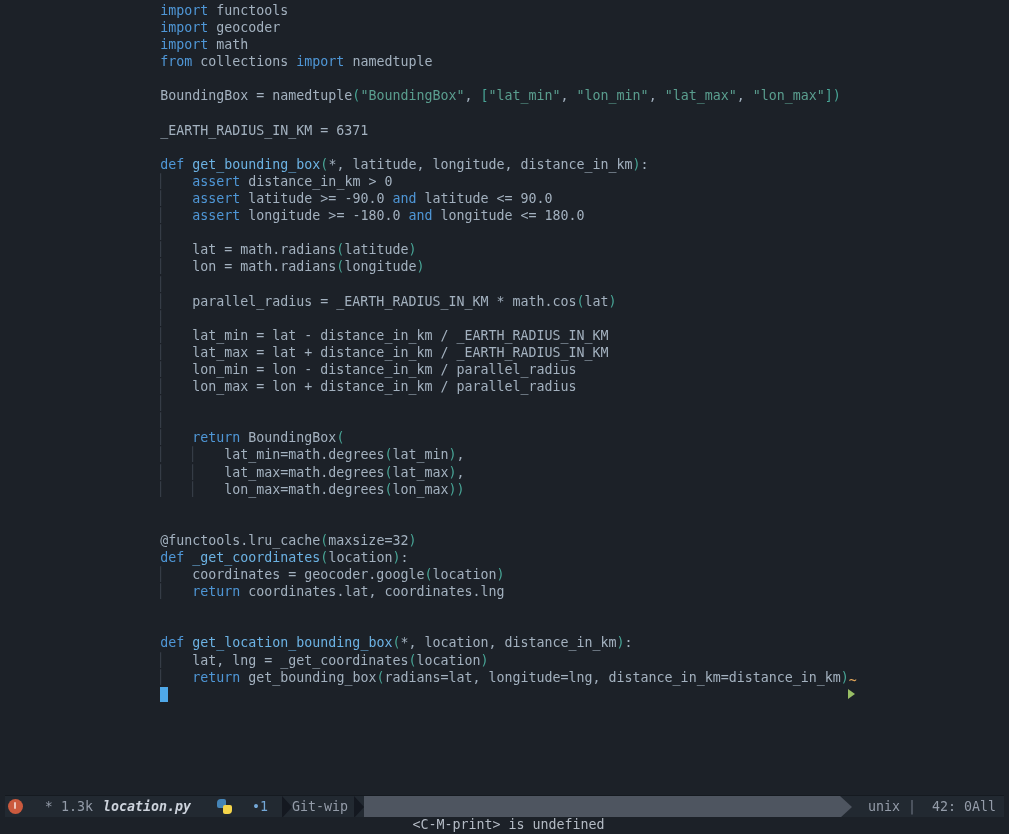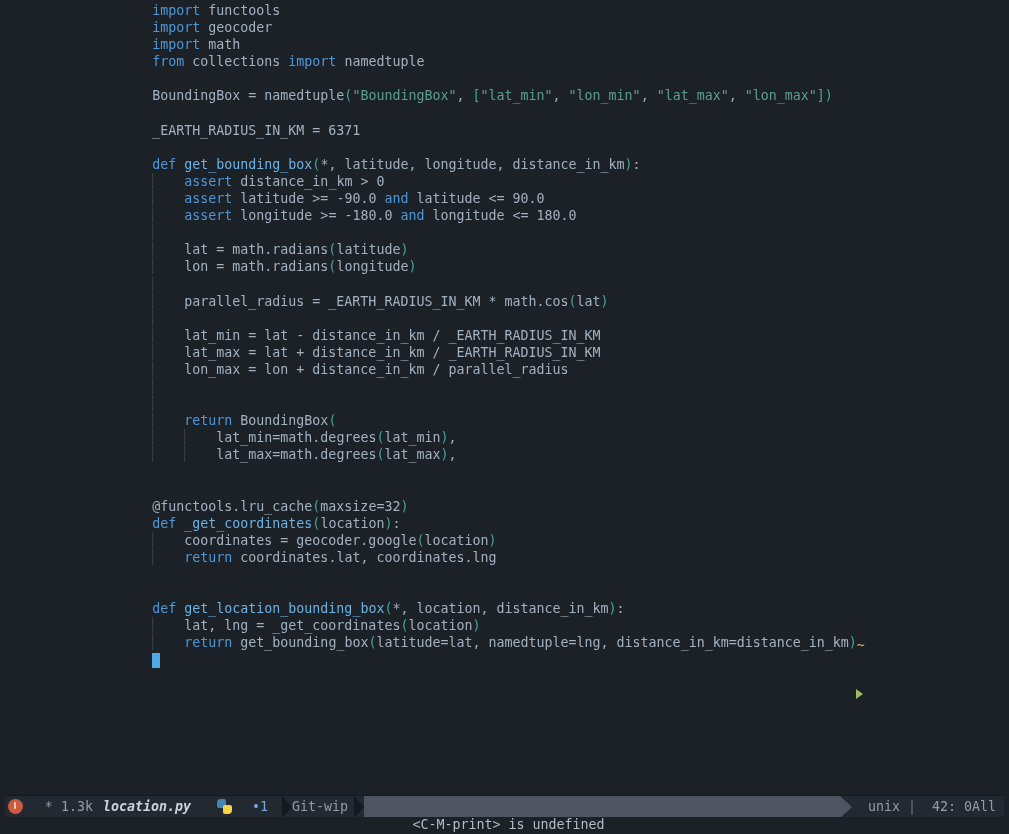--- a/index.html
+++ b/index.html
@@ -88,37 +88,39 @@
       <div class="line"><span class="g">▏</span><span class="t">   </span><span class="k">assert</span><span class="t"> latitude &gt;= -90.0 </span><span class="k">and</span><span class="t"> latitude &lt;= 90.0</span></div>
       <div class="line"><span class="g">▏</span><span class="t">   </span><span class="k">assert</span><span class="t"> longitude &gt;= -180.0 </span><span class="k">and</span><span class="t"> longitude &lt;= 180.0</span></div>
       <div class="line"><span class="g">▏</span></div>
       <div class="line"><span class="g">▏</span><span class="t">   lat = math.radians</span><span class="p">(</span><span class="t">latitude</span><span class="p">)</span></div>
       <div class="line"><span class="g">▏</span><span class="t">   lon = math.radians</span><span class="p">(</span><span class="t">longitude</span><span class="p">)</span></div>
       <div class="line"><span class="g">▏</span></div>
       <div class="line"><span class="g">▏</span><span class="t">   parallel_radius = _EARTH_RADIUS_IN_KM * math.cos</span><span class="p">(</span><span class="t">lat</span><span class="p">)</span></div>
       <div class="line"><span class="g">▏</span></div>
       <div class="line"><span class="g">▏</span><span class="t">   lat_min = lat - distance_in_km / _EARTH_RADIUS_IN_KM</span></div>
       <div class="line"><span class="g">▏</span><span class="t">   lat_max = lat + distance_in_km / _EARTH_RADIUS_IN_KM</span></div>
+      <div class="line"><span class="g">▏</span><span class="t">   lon_min = lon - distance_in_km / parallel_radius</span></div>
       <div class="line"><span class="g">▏</span><span class="t">   lon_max = lon + distance_in_km / parallel_radius</span></div>
       <div class="line"><span class="g">▏</span></div>
       <div class="line"><span class="g">▏</span></div>
       <div class="line"><span class="g">▏</span><span class="t">   </span><span class="k">return</span><span class="t"> BoundingBox</span><span class="p">(</span></div>
       <div class="line"><span class="g">▏</span><span class="t">   </span><span class="g">▏</span><span class="t">   lat_min=math.degrees</span><span class="p">(</span><span class="t">lat_min</span><span class="p">)</span><span class="t">,</span></div>
       <div class="line"><span class="g">▏</span><span class="t">   </span><span class="g">▏</span><span class="t">   lat_max=math.degrees</span><span class="p">(</span><span class="t">lat_max</span><span class="p">)</span><span class="t">,</span></div>
+      <div class="line"><span class="g">▏</span><span class="t">   </span><span class="g">▏</span><span class="t">   lon_max=math.degrees</span><span class="p">(</span><span class="t">lon_max</span><span class="p">))</span></div>
       <div class="line"></div>
       <div class="line"></div>
       <div class="line"><span class="t">@functools.lru_cache</span><span class="p">(</span><span class="t">maxsize=32</span><span class="p">)</span></div>
       <div class="line"><span class="k">def</span><span class="t"> </span><span class="f">_get_coordinates</span><span class="p">(</span><span class="t">location</span><span class="p">)</span><span class="t">:</span></div>
       <div class="line"><span class="g">▏</span><span class="t">   coordinates = geocoder.google</span><span class="p">(</span><span class="t">location</span><span class="p">)</span></div>
       <div class="line"><span class="g">▏</span><span class="t">   </span><span class="k">return</span><span class="t"> coordinates.lat, coordinates.lng</span></div>
       <div class="line"></div>
       <div class="line"></div>
       <div class="line"><span class="k">def</span><span class="t"> </span><span class="f">get_location_bounding_box</span><span class="p">(</span><span class="t">*, location, distance_in_km</span><span class="p">)</span><span class="t">:</span></div>
       <div class="line"><span class="g">▏</span><span class="t">   lat, lng = _get_coordinates</span><span class="p">(</span><span class="t">location</span><span class="p">)</span></div>
-      <div class="line"><span class="g">▏</span><span class="t">   </span><span class="k">return</span><span class="t"> get_bounding_box</span><span class="p">(</span><span class="t">latitude=lat, namedtuple=lng, distance_in_km=distance_in_km</span><span class="p">)</span><span class="w">~</span></div>
+      <div class="line"><span class="g">▏</span><span class="t">   </span><span class="k">return</span><span class="t"> get_bounding_box</span><span class="p">(</span><span class="t">radians=lat, longitude=lng, distance_in_km=distance_in_km</span><span class="p">)</span><span class="w">~</span></div>
       <div class="line"><span class="c"> </span></div>
     </div>
 
   <div class="modeline">
     <div class="indicator"></div>
     <span class="mod">*</span>
     <span class="size">1.3k</span>
     <span class="filename">location.py</span>
     <span class="file-icon">
         <i class="pb"></i>

